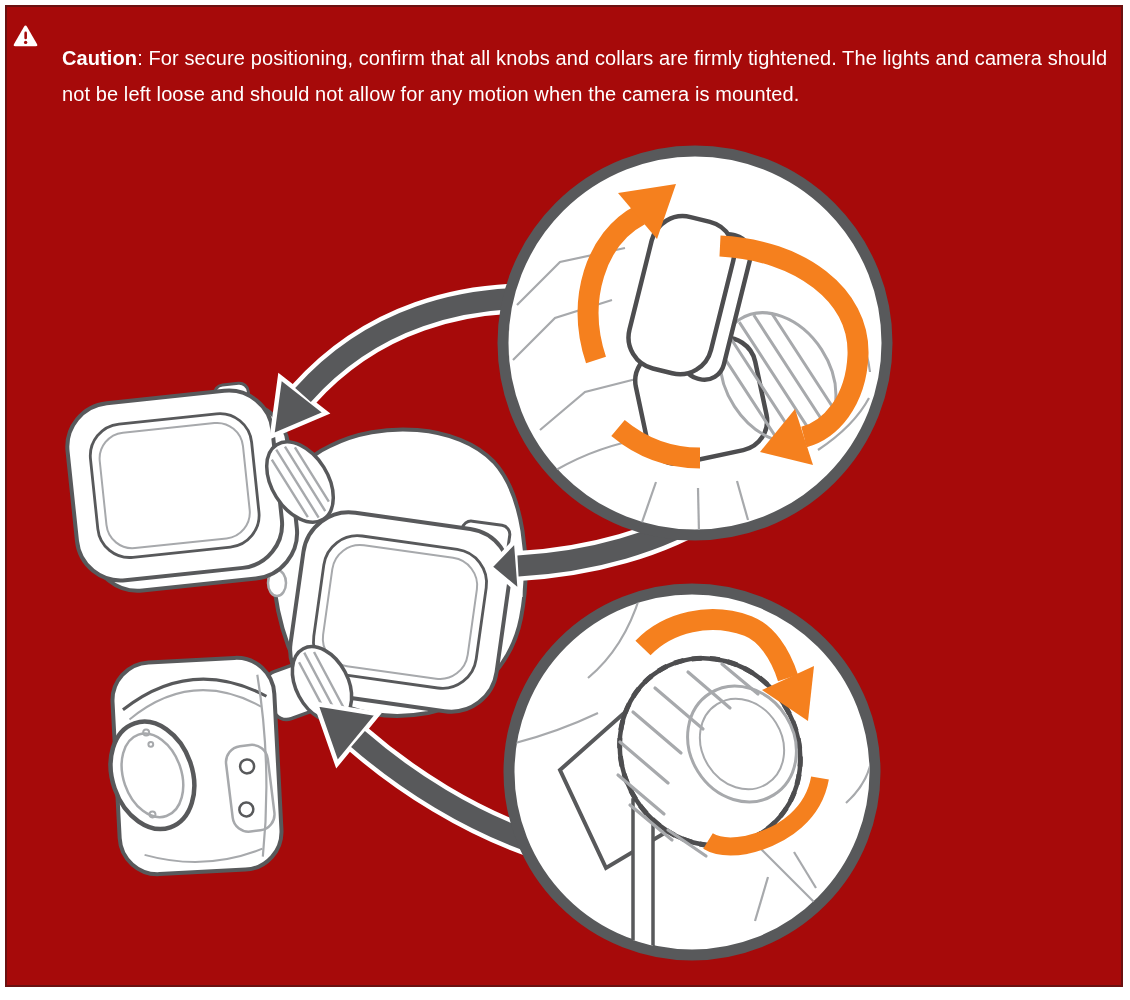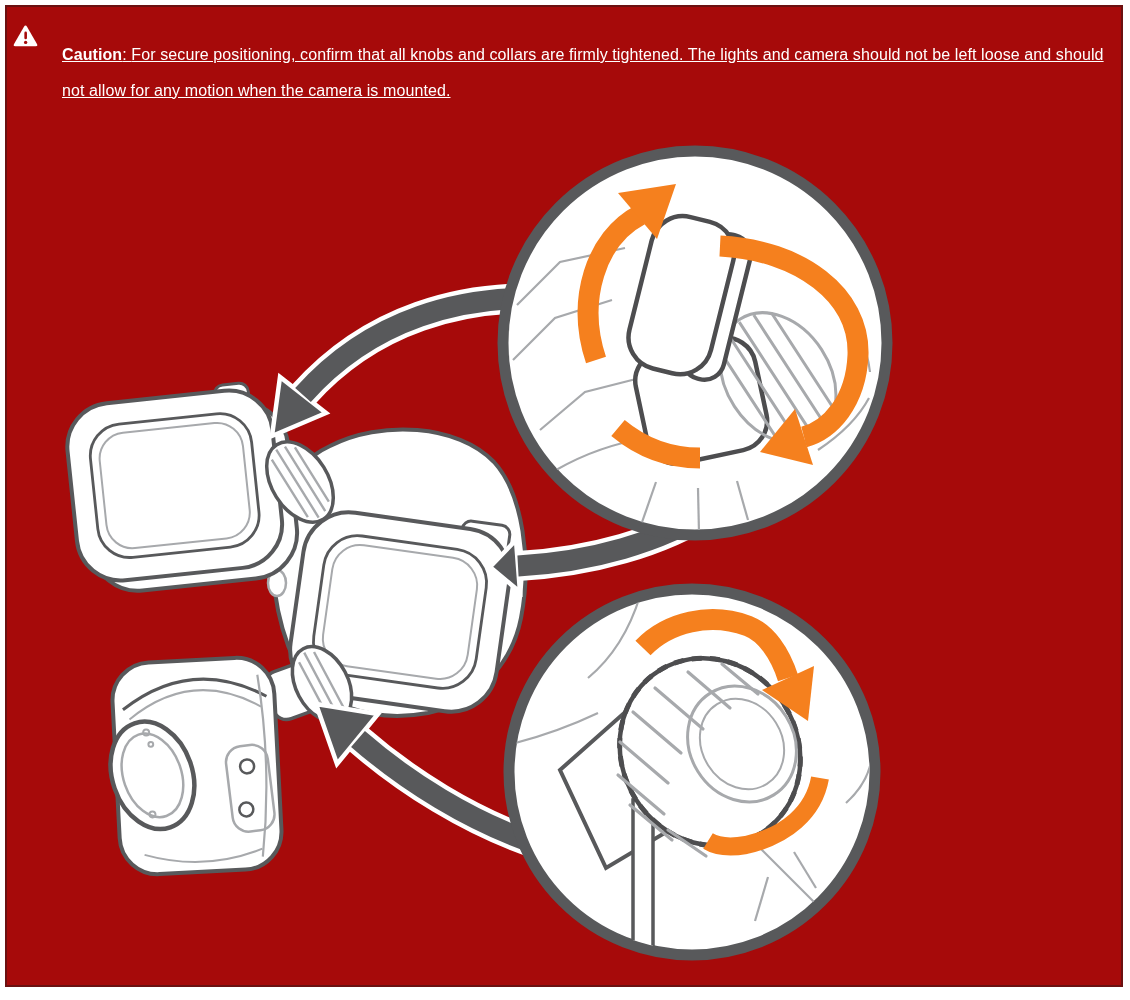--- a/index.html
+++ b/index.html
@@ -2,21 +2,21 @@
 <html style="--panel-red: #A60A0A; --panel-border: #6B1111; --outline-dark: #58595B; --outline-mid: #4D4D4F; --outline-light: #A7A9AC; --accent-orange: #F5801E; --text-white: #FFFFFF;"><head>
 <meta charset="utf-8">
 <style>
   html,body{margin:0;padding:0;background:#fff;}
   body{width:1130px;height:1000px;position:relative;font-family:"Liberation Sans",sans-serif;overflow:hidden;}
   .panel{position:absolute;left:5px;top:5px;width:1118px;height:982px;
          background:var(--panel-red,#A60A0A);
          border:2px solid var(--panel-border,#6B1111);box-sizing:border-box;}
   .fig-svg{position:absolute;left:0;top:0;width:1130px;height:1000px;display:block;}
   .caution{position:absolute;left:62px;top:21px;width:1054px;
-           color:var(--text-white,#fff);font-size:16px;line-height:35.5px;letter-spacing:.1px;text-decoration:underline;}
+           color:var(--text-white,#fff);font-size:20px;line-height:35.5px;letter-spacing:.1px;}
   .caution b{font-weight:700;}
   .warn{position:absolute;left:13px;top:25px;width:25px;height:23px;}
   
   .sd{stroke:var(--outline-dark,#58595B)}
   .sk{stroke:var(--outline-mid,#4D4D4F)}
   .sl{stroke:var(--outline-light,#A7A9AC)}
   .so{stroke:var(--accent-orange,#F5801E)}
   .fo{fill:var(--accent-orange,#F5801E)}
   .fg{fill:var(--outline-dark,#58595B)}
   .fw{fill:#fff}

